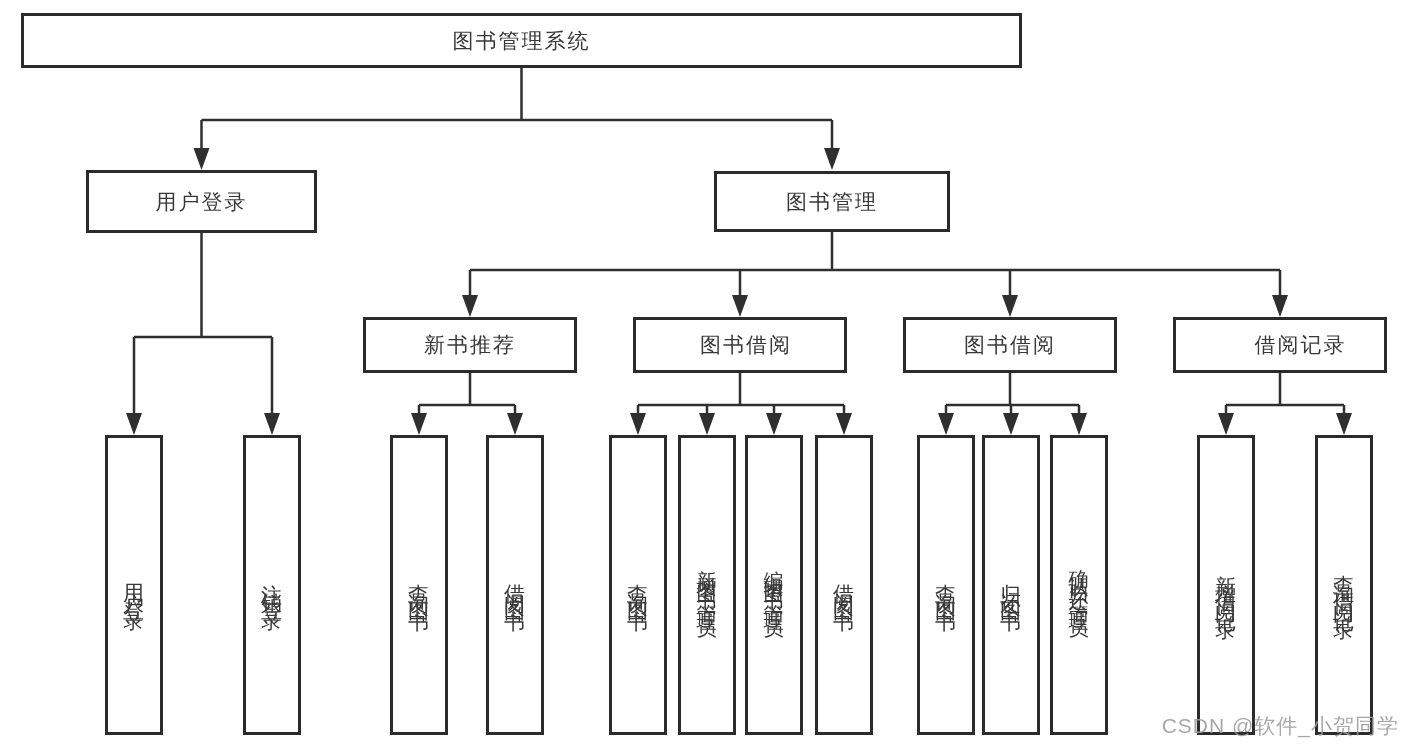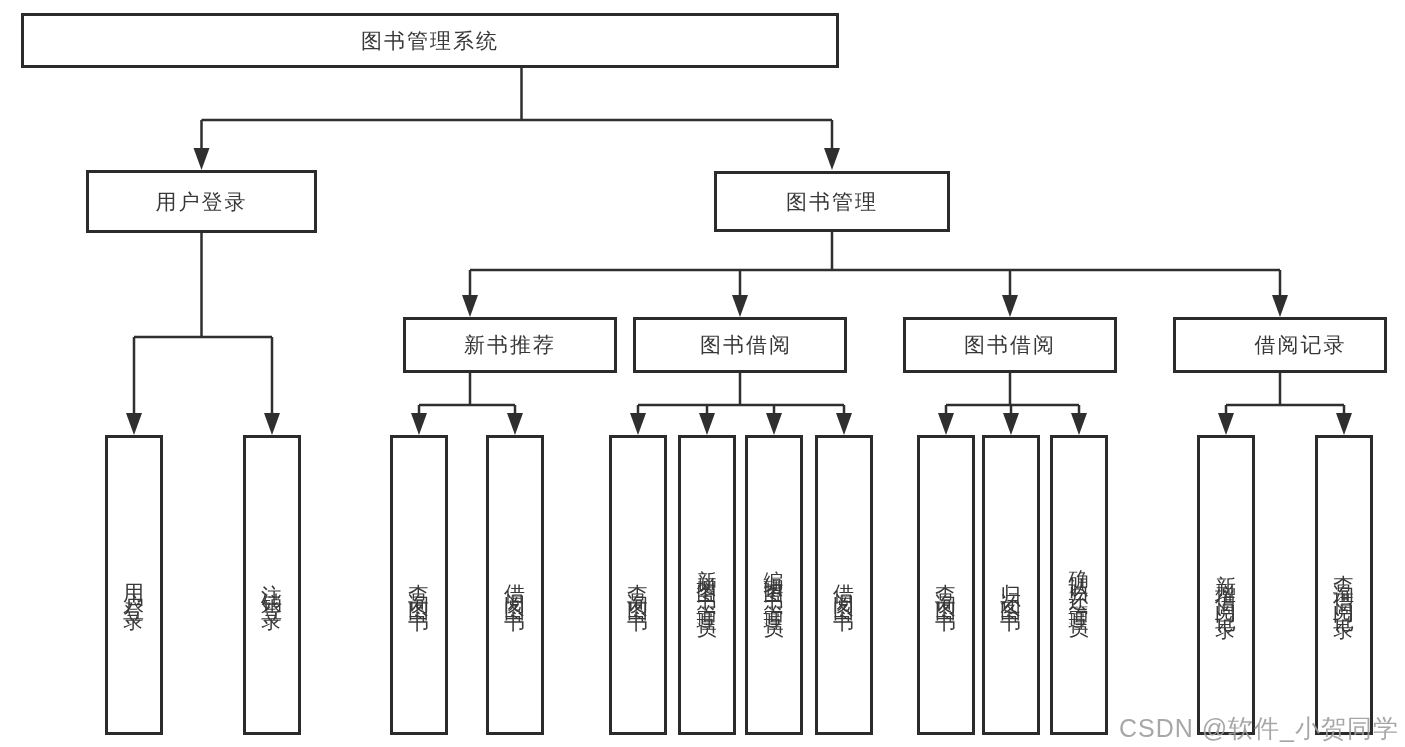--- a/index.html
+++ b/index.html
@@ -45,38 +45,38 @@
     align-items: center;
     justify-content: center;
     writing-mode: vertical-rl;
     font-size: 21px;
     letter-spacing: 9px;
     line-height: 1;
   }
   .vbox.long { letter-spacing: 7px; font-size: 20px; }
 
   
-  #root  { left: 21px;  top: 13px;  width: 818px; height: 55px; }
+  #root  { left: 21px;  top: 13px;  width: 1001px; height: 55px; }
   #l2a   { left: 86px;  top: 170px; width: 231px;  height: 63px; }
   #l2b   { left: 714px; top: 171px; width: 236px;  height: 61px; }
-  #l3a   { left: 363px; top: 317px; width: 214px;  height: 56px; margin-left: 40px; }
+  #l3a   { left: 363px; top: 317px; width: 214px;  height: 56px; }
   #l3b   { left: 633px; top: 317px; width: 214px;  height: 56px; padding-left: 12px; }
   #l3c   { left: 903px; top: 317px; width: 214px;  height: 56px; }
   #l3d   { left: 1173px;top: 317px; width: 214px;  height: 56px; padding-left: 41px; }
   #u1 { left: 105px; }  #u2 { left: 243px; }
   #n1 { left: 390px; }  #n2 { left: 486px; }
   #b1 { left: 609px; }  #b2 { left: 678px; } #b3 { left: 745px; } #b4 { left: 815px; }
   #c1 { left: 917px; }  #c2 { left: 982px; } #c3 { left: 1050px; }
   #r1 { left: 1197px; } #r2 { left: 1315px; }
 
   #watermark {
     position: absolute;
     right: 6px;
     top: 712px;
-    font-size: 25px;
+    font-size: 21px;
     letter-spacing: 1px;
     color: #9e9e9e;
     opacity: 0.9;
     z-index: 5;
     white-space: nowrap;
   }
 </style>
 </head>
 <body>
 

